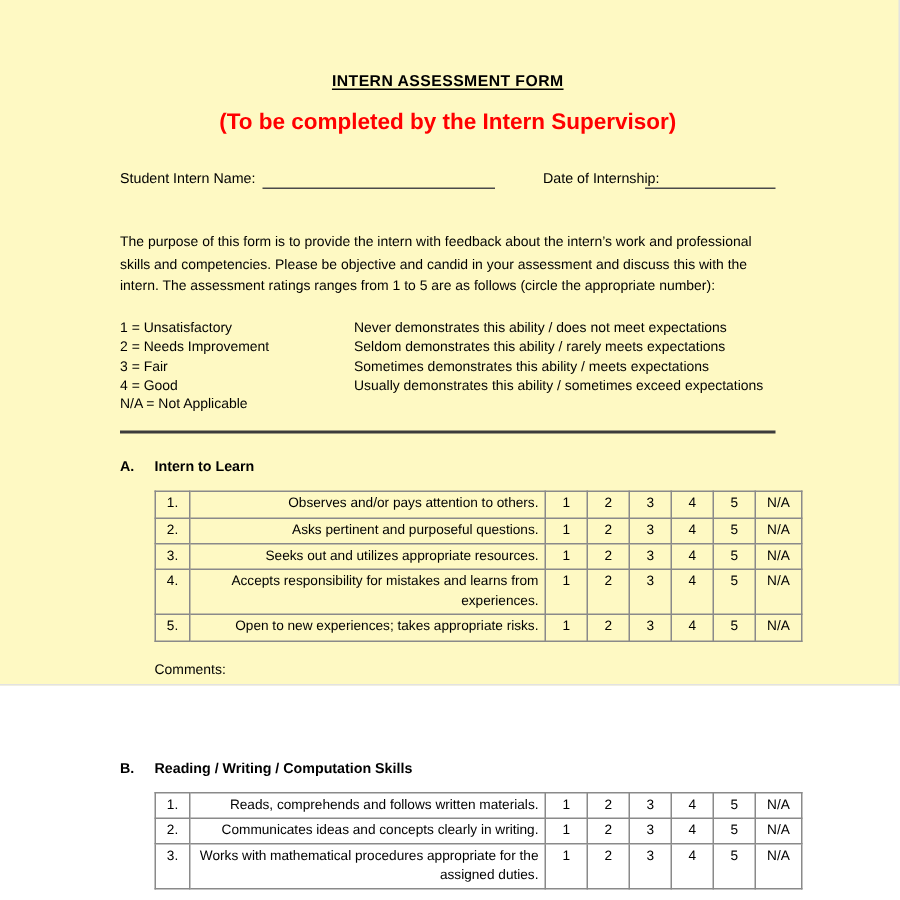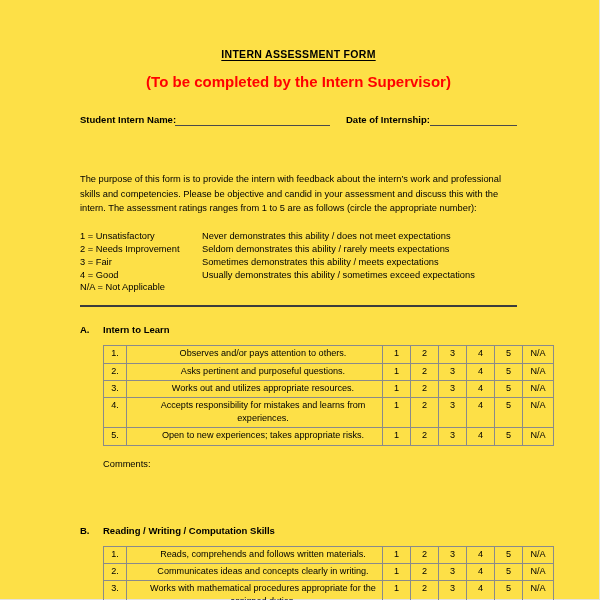--- a/index.html
+++ b/index.html
@@ -10,23 +10,23 @@
   body {
     width: 600px;
     height: 600px;
     overflow: hidden;
     font-family: "Liberation Sans", sans-serif;
     color: #000000;
   }
   .page {
     position: relative;
     width: 600px;
-    height: 600px;
+    height: 457px;
     box-sizing: border-box;
-    background: #fde047;
+    background: #fef9c3;
     border-right: 1px solid #e2e2e2;
     border-bottom: 1px solid #e2e2e2;
   }
   .inner {
     position: absolute;
     left: 80px;
     top: 0;
     width: 437px;
   }
 
@@ -51,49 +51,49 @@
     margin-top: 14px;
     line-height: 13px;
   }
 
   
   .field-row {
     position: relative;
     height: 18px;
     margin-top: 21px;
     font-size: 9.5px;
-    font-weight: bold;
+    font-weight: normal;
   }
   .field-label { position: absolute; bottom: 2px; white-space: nowrap; }
   .lbl-name { left: 0; }
-  .lbl-date { left: 266px; }
+  .lbl-date { left: 282px; }
   .field-line {
     position: absolute;
     bottom: 1px;
     height: 0;
     border-bottom: 1px solid #4a4a4a;
   }
   .line-name { left: 95px; width: 155px; }
   .line-date { left: 350px; width: 87px; }
 
   
   .intro {
-    margin-top: 45px;
+    margin-top: 27px;
     font-size: 9.3px;
     line-height: 14.6px;
     text-align: left;
   }
 
   
   .legend {
     margin-top: 14px;
     font-size: 9.3px;
     line-height: 12.9px;
   }
-  .legend-row { display: flex; }
+  .legend-row { display: flex; gap: 34px; }
   .legend-key   { width: 122px; flex: 0 0 122px; }
   .legend-value { flex: 1 1 auto; }
 
   
   .divider {
     margin-top: 11px;
     height: 0;
     border-bottom: 2px solid #3c3c3c;
   }
 
@@ -119,22 +119,22 @@
     line-height: 13.2px;
     padding: 1px 0 2px 0;
     vertical-align: top;
   }
   td.c-num {
     width: 22px;
     text-align: center;
   }
   td.c-item {
     width: 230px;
-    text-align: center;
-    padding-left: 21px;
+    text-align: right;
+    padding-left: 2px;
     padding-right: 4px;
     margin-left: 42px;
   }
   td.c-rate {
     width: 27px;
     text-align: center;
   }
   td.c-na {
     width: 30px;
     text-align: center;
@@ -216,21 +216,21 @@
             <td class="c-item">Asks pertinent and purposeful questions.</td>
             <td class="c-rate">1</td>
             <td class="c-rate">2</td>
             <td class="c-rate">3</td>
             <td class="c-rate">4</td>
             <td class="c-rate">5</td>
             <td class="c-na">N/A</td>
           </tr>
           <tr>
             <td class="c-num">3.</td>
-            <td class="c-item">Works out and utilizes appropriate resources.</td>
+            <td class="c-item">Seeks out and utilizes appropriate resources.</td>
             <td class="c-rate">1</td>
             <td class="c-rate">2</td>
             <td class="c-rate">3</td>
             <td class="c-rate">4</td>
             <td class="c-rate">5</td>
             <td class="c-na">N/A</td>
           </tr>
           <tr>
             <td class="c-num">4.</td>
             <td class="c-item">Accepts responsibility for mistakes and learns from experiences.</td>

